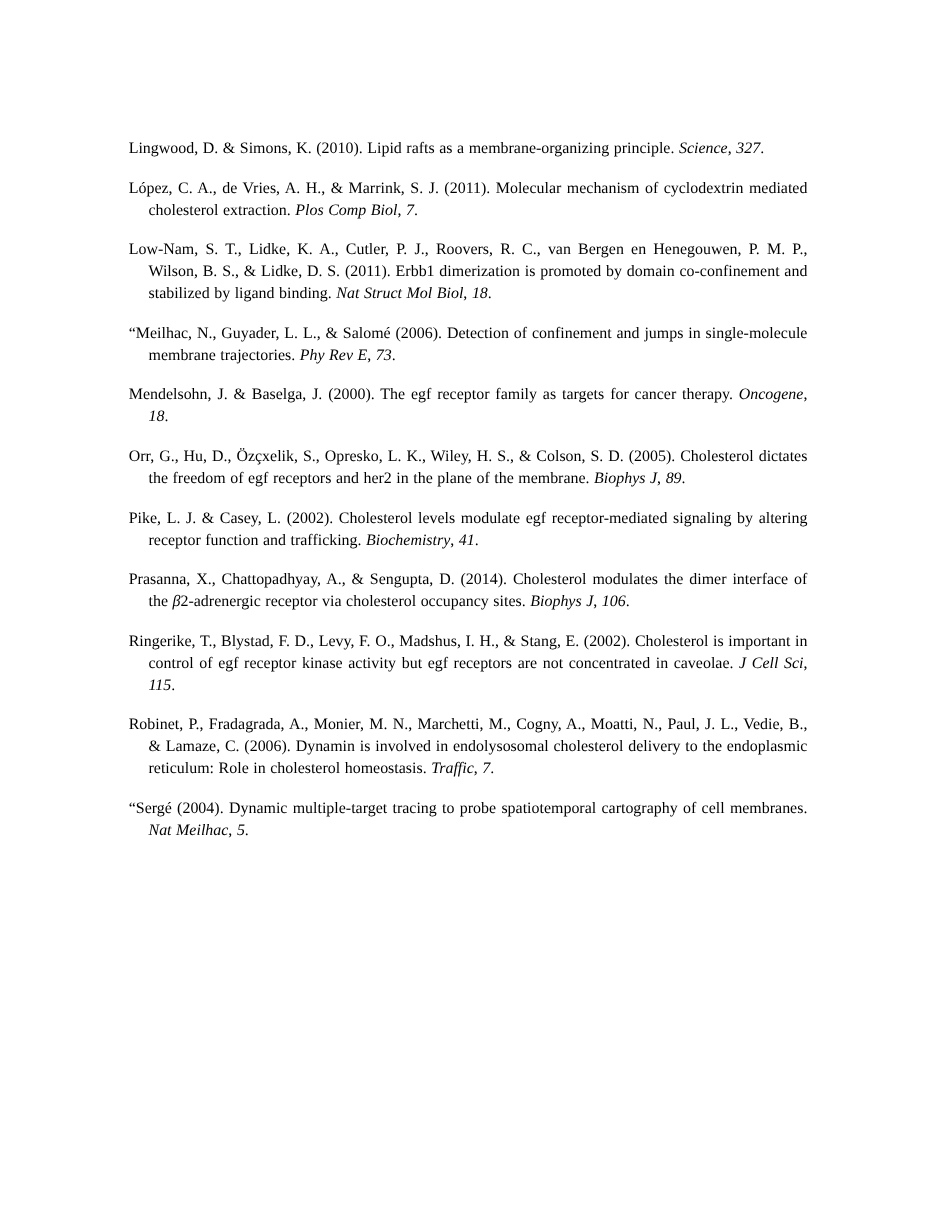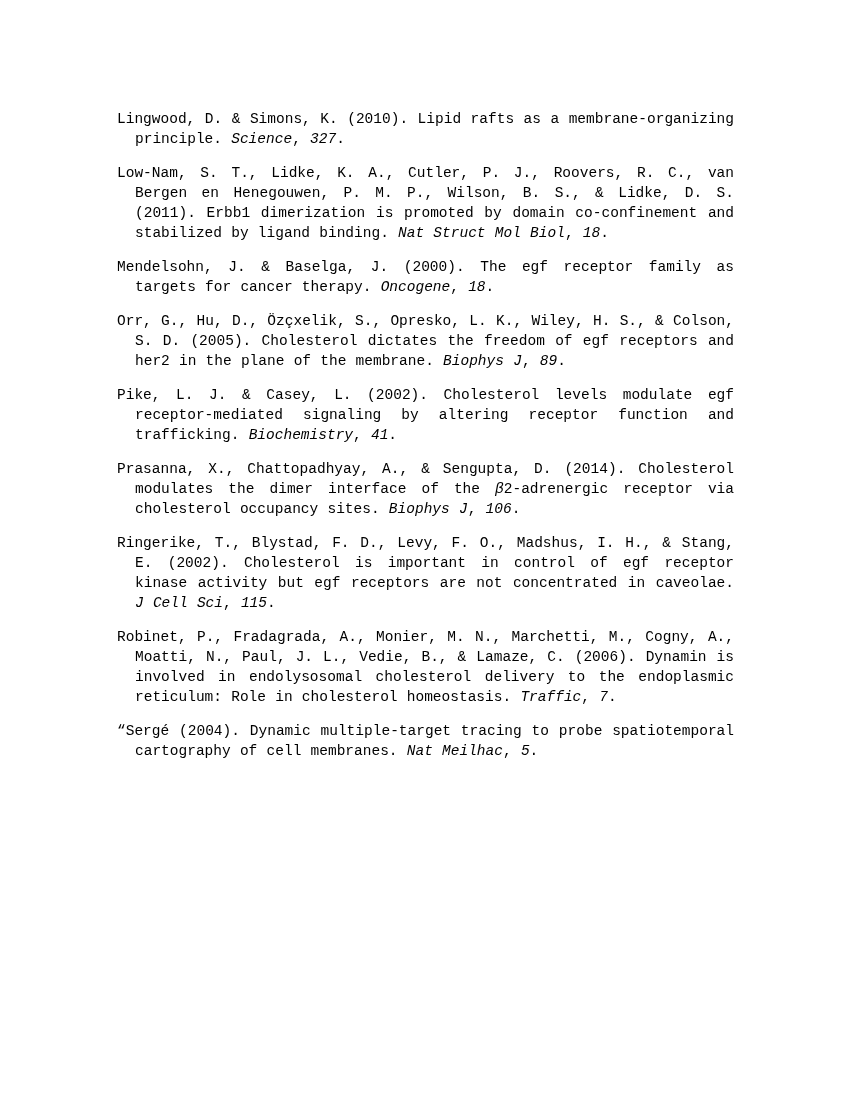--- a/index.html
+++ b/index.html
@@ -14,41 +14,43 @@
     background: #ffffff;
     overflow: hidden;
   }
   .ref-list {
     position: absolute;
     left: 117px;
     top: 109px;
     width: 617px;
   }
   p.ref {
-    margin: 0 0 14px 0;
+    margin: 16px 0 14px 0;
     padding-left: 18px;
     text-indent: -18px;
     text-align: justify;
     color: #000000;
-    font-family: Liberation Mono, monospace;
+    font-family: Liberation Serif, serif;
     font-size: 14.5px;
     line-height: 20px;
     word-spacing: 0.5px;
   }
   p.ref .it {
     font-style: italic;
   }
 </style>
 </head>
 <body>
 
 <div class="page">
   <div class="ref-list">
       <p class="ref"><span>Lingwood, D. &amp; Simons, K. (2010).  Lipid rafts as a membrane-organizing principle. </span><span class="it">Science</span><span>, </span><span class="it">327</span><span>.</span></p>
+      <p class="ref"><span>López, C. A., de Vries, A. H., &amp; Marrink, S. J. (2011).  Molecular mechanism of cyclodextrin mediated cholesterol extraction. </span><span class="it">Plos Comp Biol</span><span>, </span><span class="it">7</span><span>.</span></p>
       <p class="ref"><span>Low-Nam, S. T., Lidke, K. A., Cutler, P. J., Roovers, R. C., van Bergen en Henegouwen, P. M. P., Wilson, B. S., &amp; Lidke, D. S. (2011).  Erbb1 dimerization is promoted by domain co-confinement and stabilized by ligand binding. </span><span class="it">Nat Struct Mol Biol</span><span>, </span><span class="it">18</span><span>.</span></p>
+      <p class="ref"><span>“Meilhac, N., Guyader, L. L., &amp; Salomé (2006).  Detection of confinement and jumps in single-molecule membrane trajectories. </span><span class="it">Phy Rev E</span><span>, </span><span class="it">73</span><span>.</span></p>
       <p class="ref"><span>Mendelsohn, J. &amp; Baselga, J. (2000).  The egf receptor family as targets for cancer therapy. </span><span class="it">Oncogene</span><span>, </span><span class="it">18</span><span>.</span></p>
       <p class="ref"><span>Orr, G., Hu, D., Özçxelik, S., Opresko, L. K., Wiley, H. S., &amp; Colson, S. D. (2005).  Cholesterol dictates the freedom of egf receptors and her2 in the plane of the membrane. </span><span class="it">Biophys J</span><span>, </span><span class="it">89</span><span>.</span></p>
       <p class="ref"><span>Pike, L. J. &amp; Casey, L. (2002).  Cholesterol levels modulate egf receptor-mediated signaling by altering receptor function and trafficking. </span><span class="it">Biochemistry</span><span>, </span><span class="it">41</span><span>.</span></p>
       <p class="ref"><span>Prasanna, X., Chattopadhyay, A., &amp; Sengupta, D. (2014).  Cholesterol modulates the dimer interface of the </span><span class="it">β</span><span>2-adrenergic receptor via cholesterol occupancy sites. </span><span class="it">Biophys J</span><span>, </span><span class="it">106</span><span>.</span></p>
       <p class="ref"><span>Ringerike, T., Blystad, F. D., Levy, F. O., Madshus, I. H., &amp; Stang, E. (2002).  Cholesterol is important in control of egf receptor kinase activity but egf receptors are not concentrated in caveolae. </span><span class="it">J Cell Sci</span><span>, </span><span class="it">115</span><span>.</span></p>
       <p class="ref"><span>Robinet, P., Fradagrada, A., Monier, M. N., Marchetti, M., Cogny, A., Moatti, N., Paul, J. L., Vedie, B., &amp; Lamaze, C. (2006).  Dynamin is involved in endolysosomal cholesterol delivery to the endoplasmic reticulum: Role in cholesterol homeostasis. </span><span class="it">Traffic</span><span>, </span><span class="it">7</span><span>.</span></p>
       <p class="ref"><span>“Sergé (2004).  Dynamic multiple-target tracing to probe spatiotemporal cartography of cell membranes. </span><span class="it">Nat Meilhac</span><span>, </span><span class="it">5</span><span>.</span></p>
     </div>
 </div>
 

